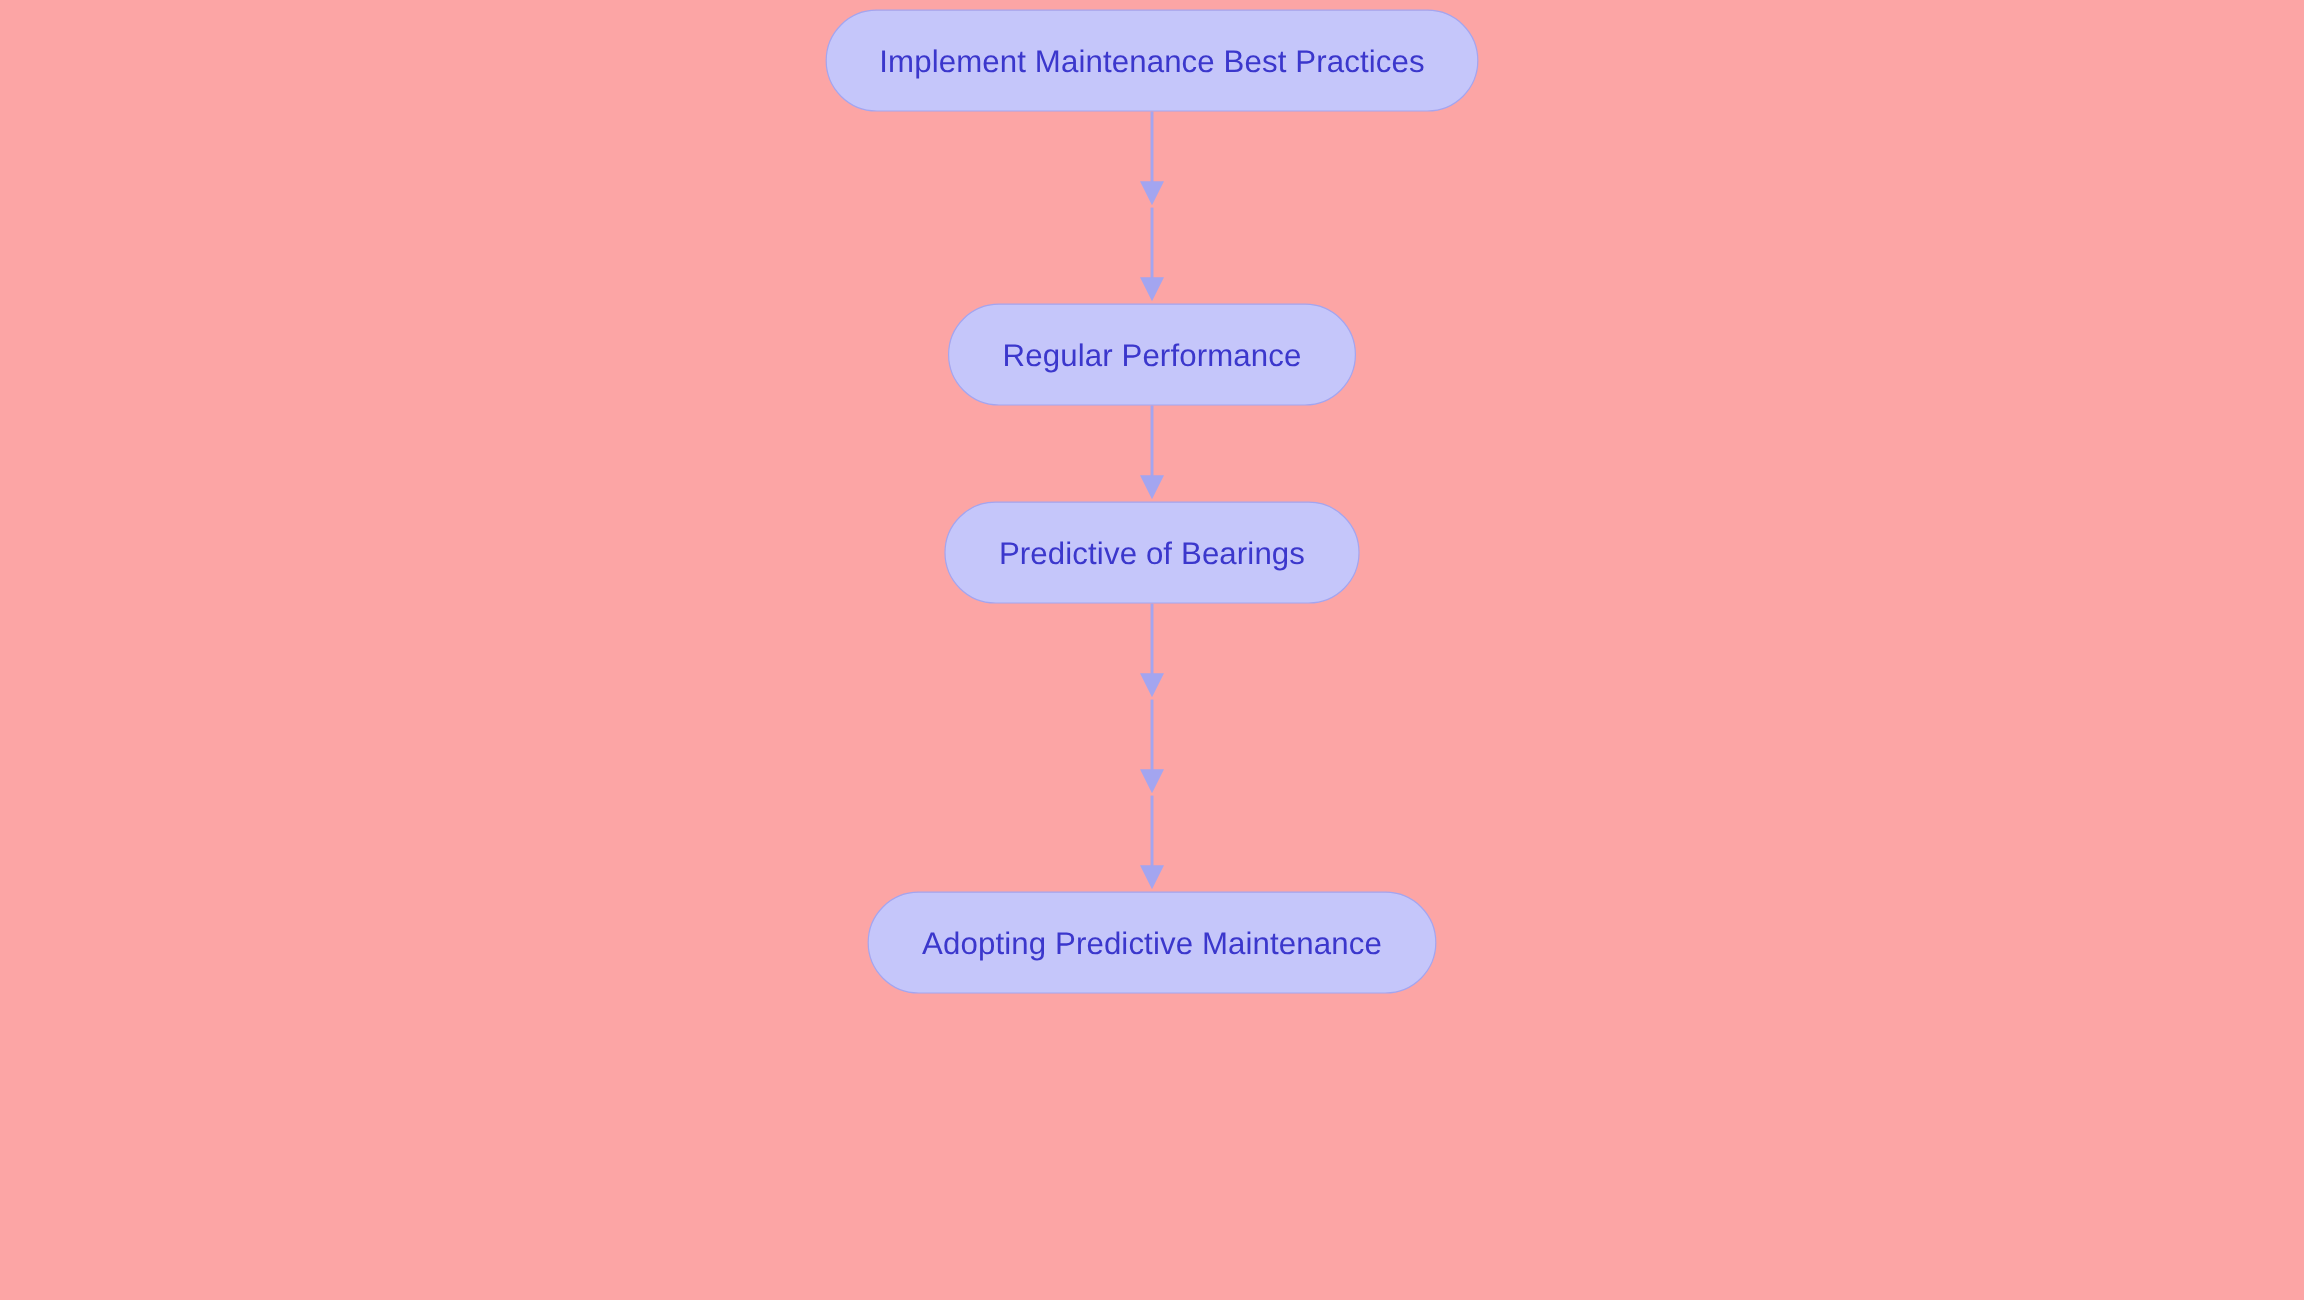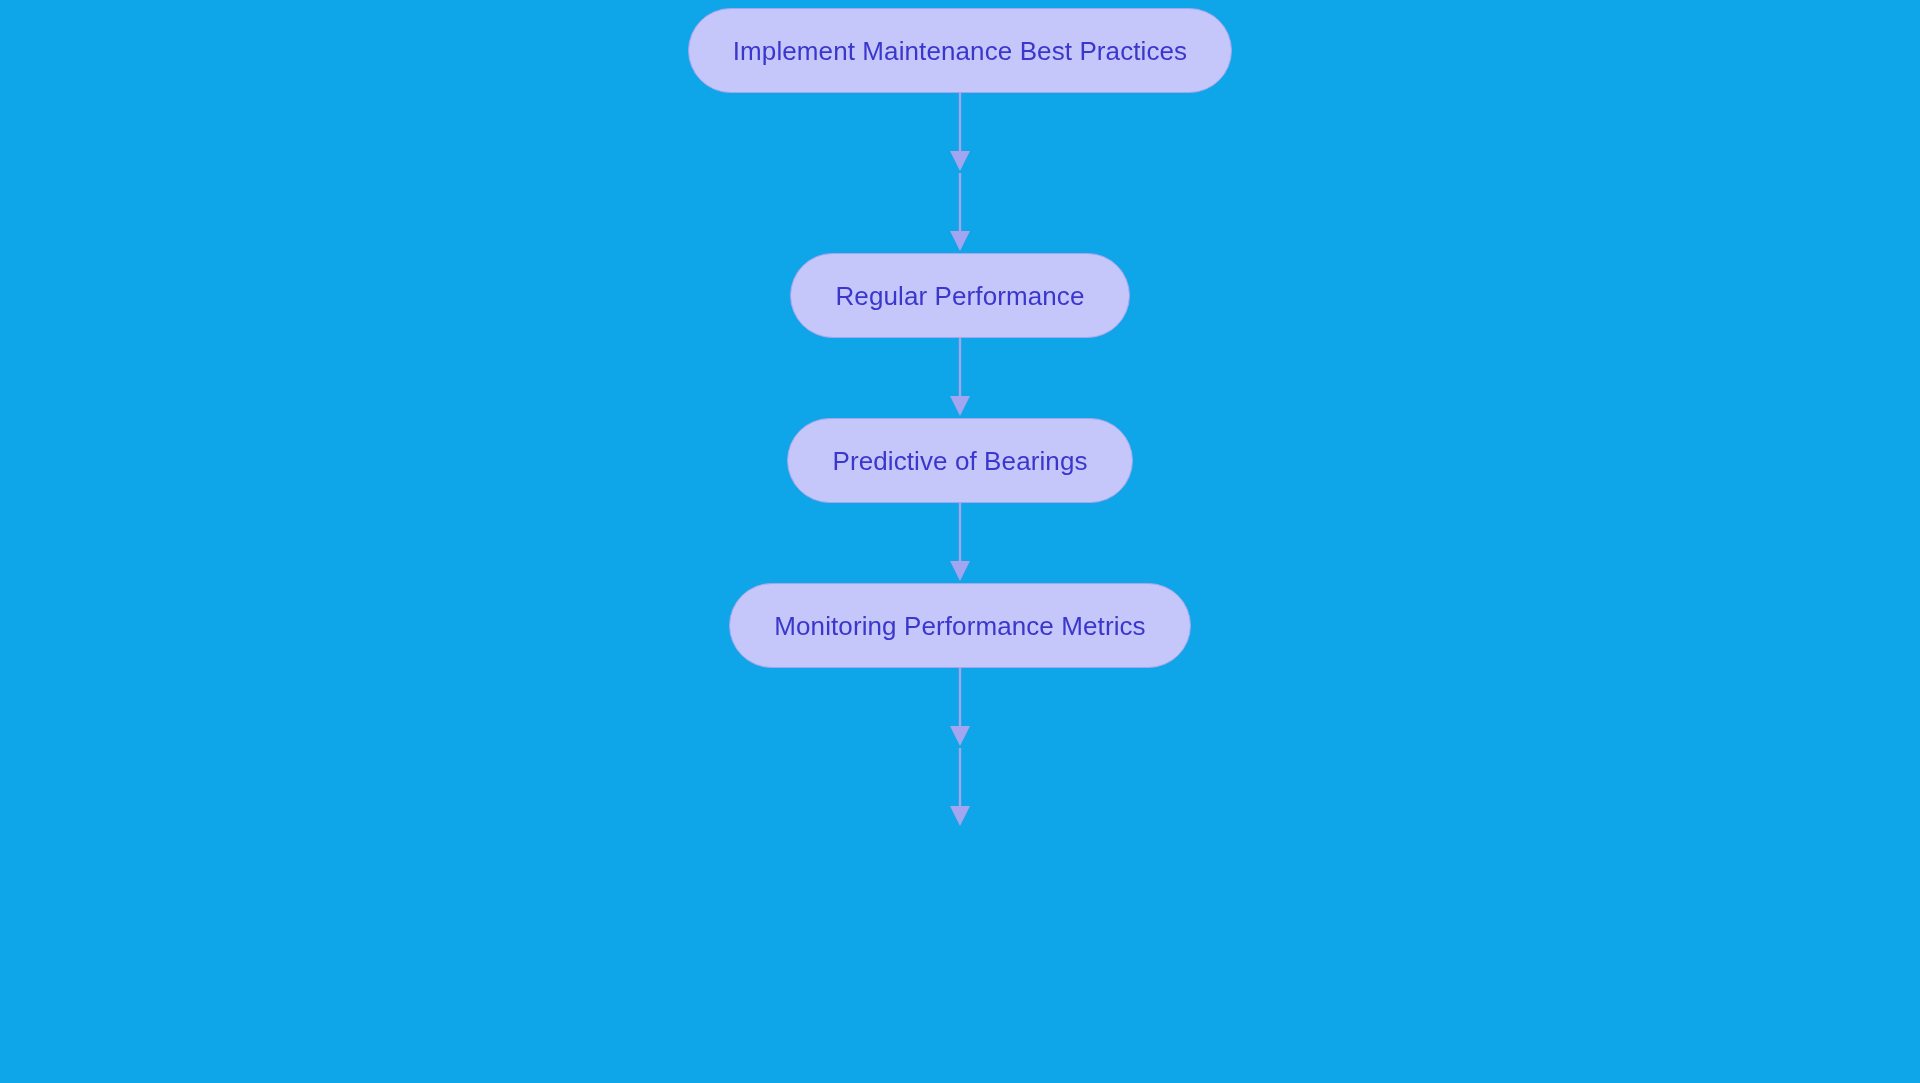--- a/index.html
+++ b/index.html
@@ -12,21 +12,21 @@
   }
 
   body {
     font-family: "Liberation Sans", sans-serif;
   }
 
   #flowchart-canvas {
     position: relative;
     width: 1920px;
     height: 1083px;
-    background: #0ea5e9;
+    background: #fca5a5;
   }
 
   .flow-column {
     position: absolute;
     left: 0;
     top: 0;
     width: 1920px;
     height: 1083px;
     display: flex;
     flex-direction: column;
@@ -114,34 +114,34 @@
       <span class="flow-node-label">Predictive of Bearings</span>
     </div>
 
     <div class="flow-connector">
       <svg viewBox="0 0 40 80" xmlns="http://www.w3.org/2000/svg" aria-hidden="true">
         <line x1="20" y1="0" x2="20" y2="62" stroke="#a3a5f0" stroke-width="2.4"></line>
         <polygon points="20,78 10,58 30,58" fill="#a3a5f0"></polygon>
       </svg>
     </div>
 
-    <div class="flow-node">
-      <span class="flow-node-label">Monitoring Performance Metrics</span>
-    </div>
 
     <div class="flow-connector">
       <svg viewBox="0 0 40 80" xmlns="http://www.w3.org/2000/svg" aria-hidden="true">
         <line x1="20" y1="0" x2="20" y2="62" stroke="#a3a5f0" stroke-width="2.4"></line>
         <polygon points="20,78 10,58 30,58" fill="#a3a5f0"></polygon>
       </svg>
     </div>
 
 
     <div class="flow-connector">
       <svg viewBox="0 0 40 80" xmlns="http://www.w3.org/2000/svg" aria-hidden="true">
         <line x1="20" y1="0" x2="20" y2="62" stroke="#a3a5f0" stroke-width="2.4"></line>
         <polygon points="20,78 10,58 30,58" fill="#a3a5f0"></polygon>
       </svg>
     </div>
 
+    <div class="flow-node">
+      <span class="flow-node-label">Adopting Predictive Maintenance</span>
+    </div>
 
   </div>
 </div>
 
 </body></html>

